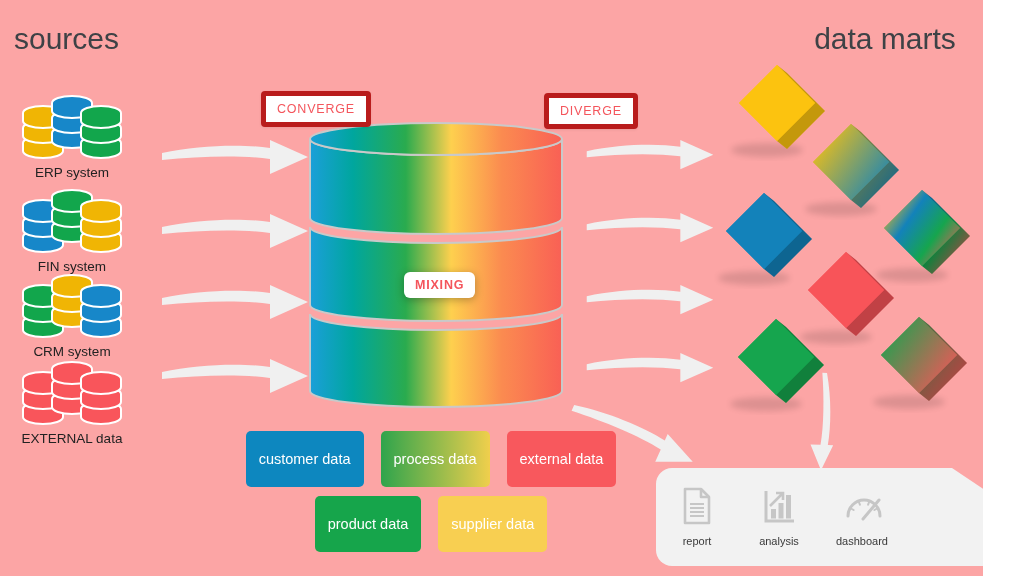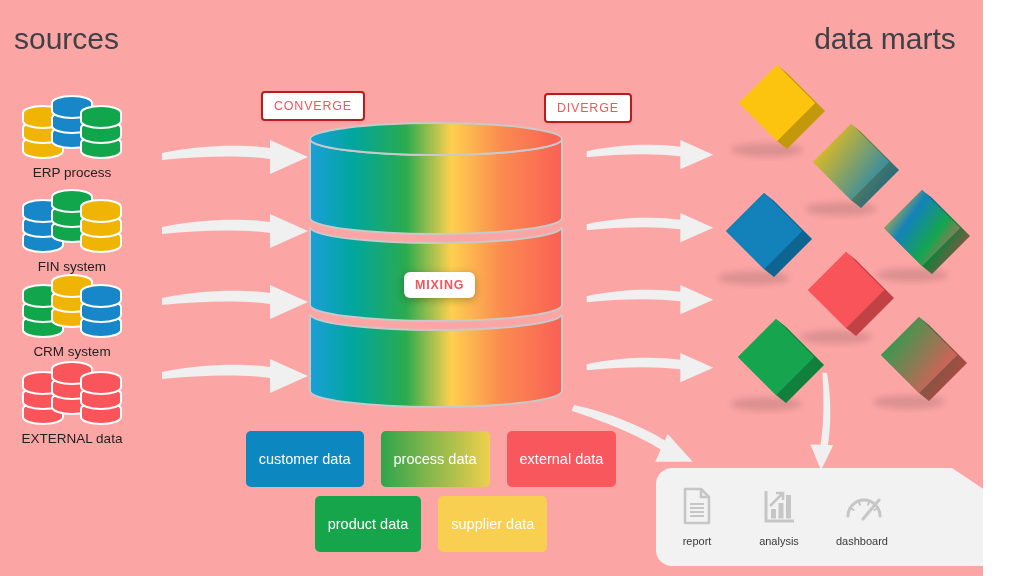--- a/index.html
+++ b/index.html
@@ -6,21 +6,21 @@
   .canvas{position:relative;width:983px;height:576px;background:#fca5a5;overflow:hidden;
           font-family:Liberation Sans, sans-serif;}
   .title{position:absolute;margin:0;font-size:30px;font-weight:400;color:#3e4246;}
   .t-sources{left:14px;top:22px;}
   .t-dw{left:300px;top:22px;width:286px;text-align:center;}
   .t-marts{left:778px;top:22px;width:214px;text-align:center;}
 
   .arrow{position:absolute;fill:#f0f0f0;}
 
   .chip{position:absolute;background:#fff;color:#f4555c;font-size:12.5px;font-weight:500;
-        letter-spacing:.8px;padding:6px 11px;border-radius:4px;border:2px solid #b91c1c;
+        letter-spacing:.8px;padding:6px 11px;border-radius:4px;border:5px solid #b91c1c;
         box-shadow:0 1px 3px rgba(0,0,0,.07);}
   .mixing{border:none;font-weight:700;box-shadow:0 2px 8px rgba(0,0,0,.28);border-radius:6px;}
 
   .src-group{position:absolute;left:16px;width:112px;text-align:center;}
   .src-label{font-size:13.5px;color:#222;margin-top:1px;}
 
   .cylinder{position:absolute;left:300px;top:115px;}
 
   .tags{position:absolute;left:252px;top:431px;width:358px;}
   .tag-row{display:flex;justify-content:center;gap:17px;}
@@ -64,21 +64,21 @@
           <g transform="translate(29,2)">
             <path d="M1 37 a20 7 0 0 1 40 0 v8 a20 7 0 0 1 -40 0 z" fill="#1787c9" stroke="#fff" stroke-width="2"></path>
             <path d="M1 22 a20 7 0 0 1 40 0 v8 a20 7 0 0 1 -40 0 z" fill="#1787c9" stroke="#fff" stroke-width="2"></path>
             <path d="M1 7 a20 7 0 0 1 40 0 v8 a20 7 0 0 1 -40 0 z" fill="#1787c9" stroke="#fff" stroke-width="2"></path>
           </g>
           <g transform="translate(58,12)">
             <path d="M1 37 a20 7 0 0 1 40 0 v8 a20 7 0 0 1 -40 0 z" fill="#12a64c" stroke="#fff" stroke-width="2"></path>
             <path d="M1 22 a20 7 0 0 1 40 0 v8 a20 7 0 0 1 -40 0 z" fill="#12a64c" stroke="#fff" stroke-width="2"></path>
             <path d="M1 7 a20 7 0 0 1 40 0 v8 a20 7 0 0 1 -40 0 z" fill="#12a64c" stroke="#fff" stroke-width="2"></path>
           </g>
-        </svg><div class="src-label">ERP process</div></div>
+        </svg><div class="src-label">ERP system</div></div>
       <div class="src-group" style="top: 188px;"><svg width="100" height="66" viewBox="0 0 100 66">
           <g transform="translate(0,12)">
             <path d="M1 37 a20 7 0 0 1 40 0 v8 a20 7 0 0 1 -40 0 z" fill="#1787c9" stroke="#fff" stroke-width="2"></path>
             <path d="M1 22 a20 7 0 0 1 40 0 v8 a20 7 0 0 1 -40 0 z" fill="#1787c9" stroke="#fff" stroke-width="2"></path>
             <path d="M1 7 a20 7 0 0 1 40 0 v8 a20 7 0 0 1 -40 0 z" fill="#1787c9" stroke="#fff" stroke-width="2"></path>
           </g>
           <g transform="translate(29,2)">
             <path d="M1 37 a20 7 0 0 1 40 0 v8 a20 7 0 0 1 -40 0 z" fill="#12a64c" stroke="#fff" stroke-width="2"></path>
             <path d="M1 22 a20 7 0 0 1 40 0 v8 a20 7 0 0 1 -40 0 z" fill="#12a64c" stroke="#fff" stroke-width="2"></path>
             <path d="M1 7 a20 7 0 0 1 40 0 v8 a20 7 0 0 1 -40 0 z" fill="#12a64c" stroke="#fff" stroke-width="2"></path>

